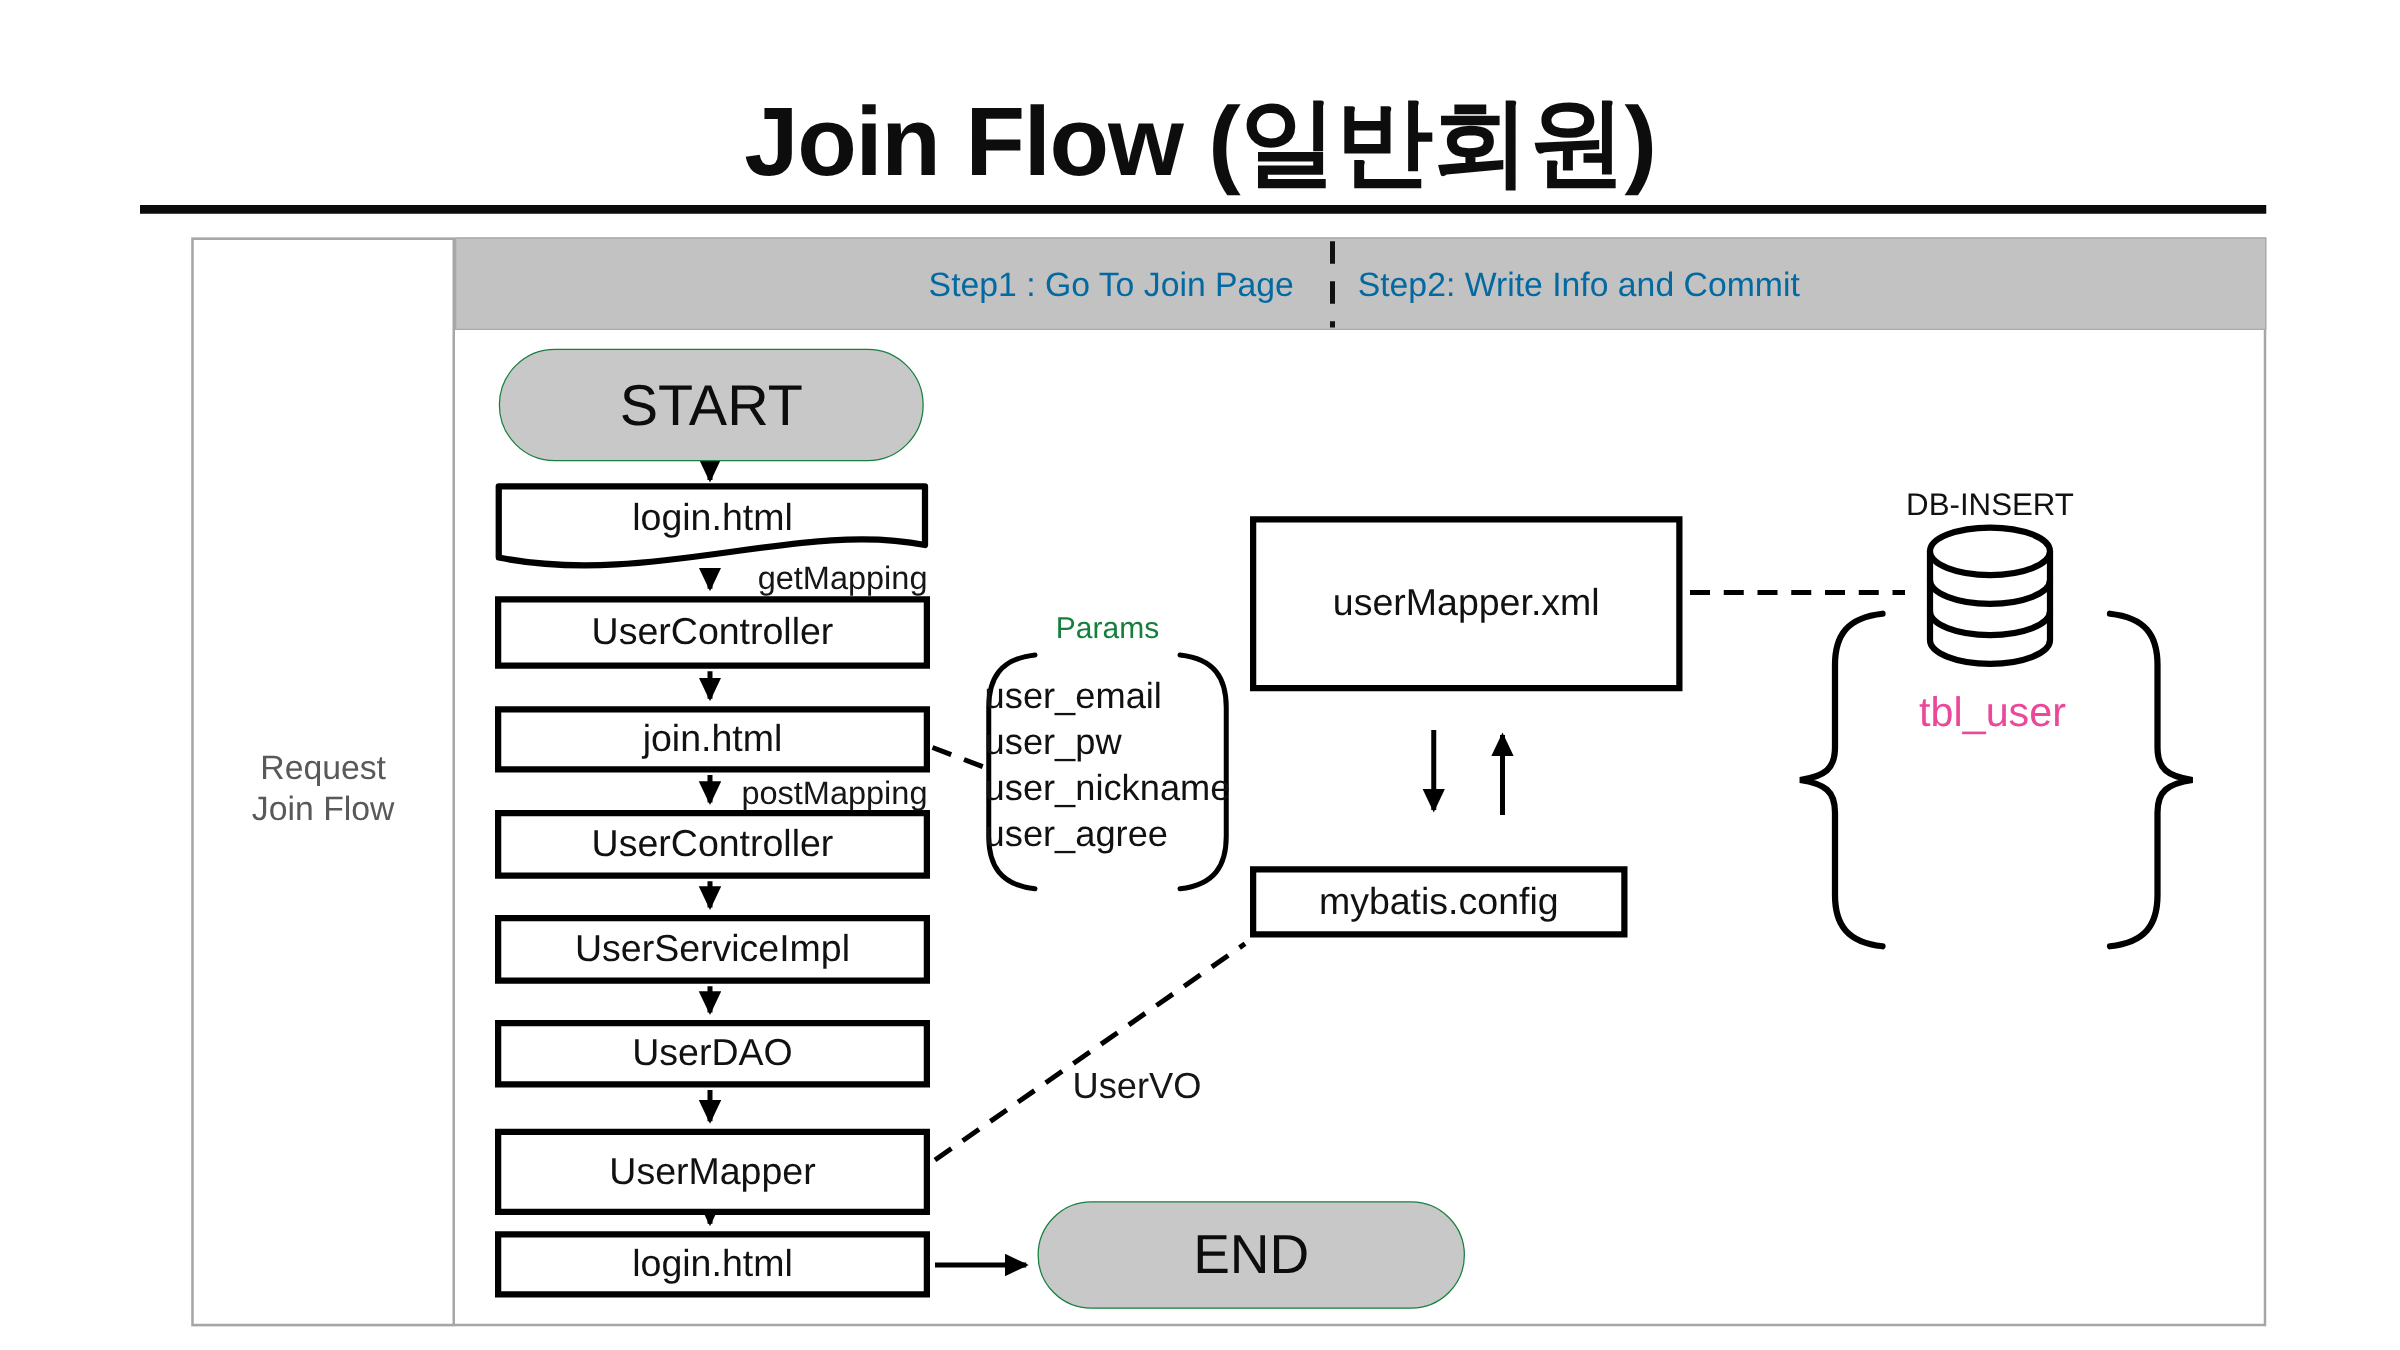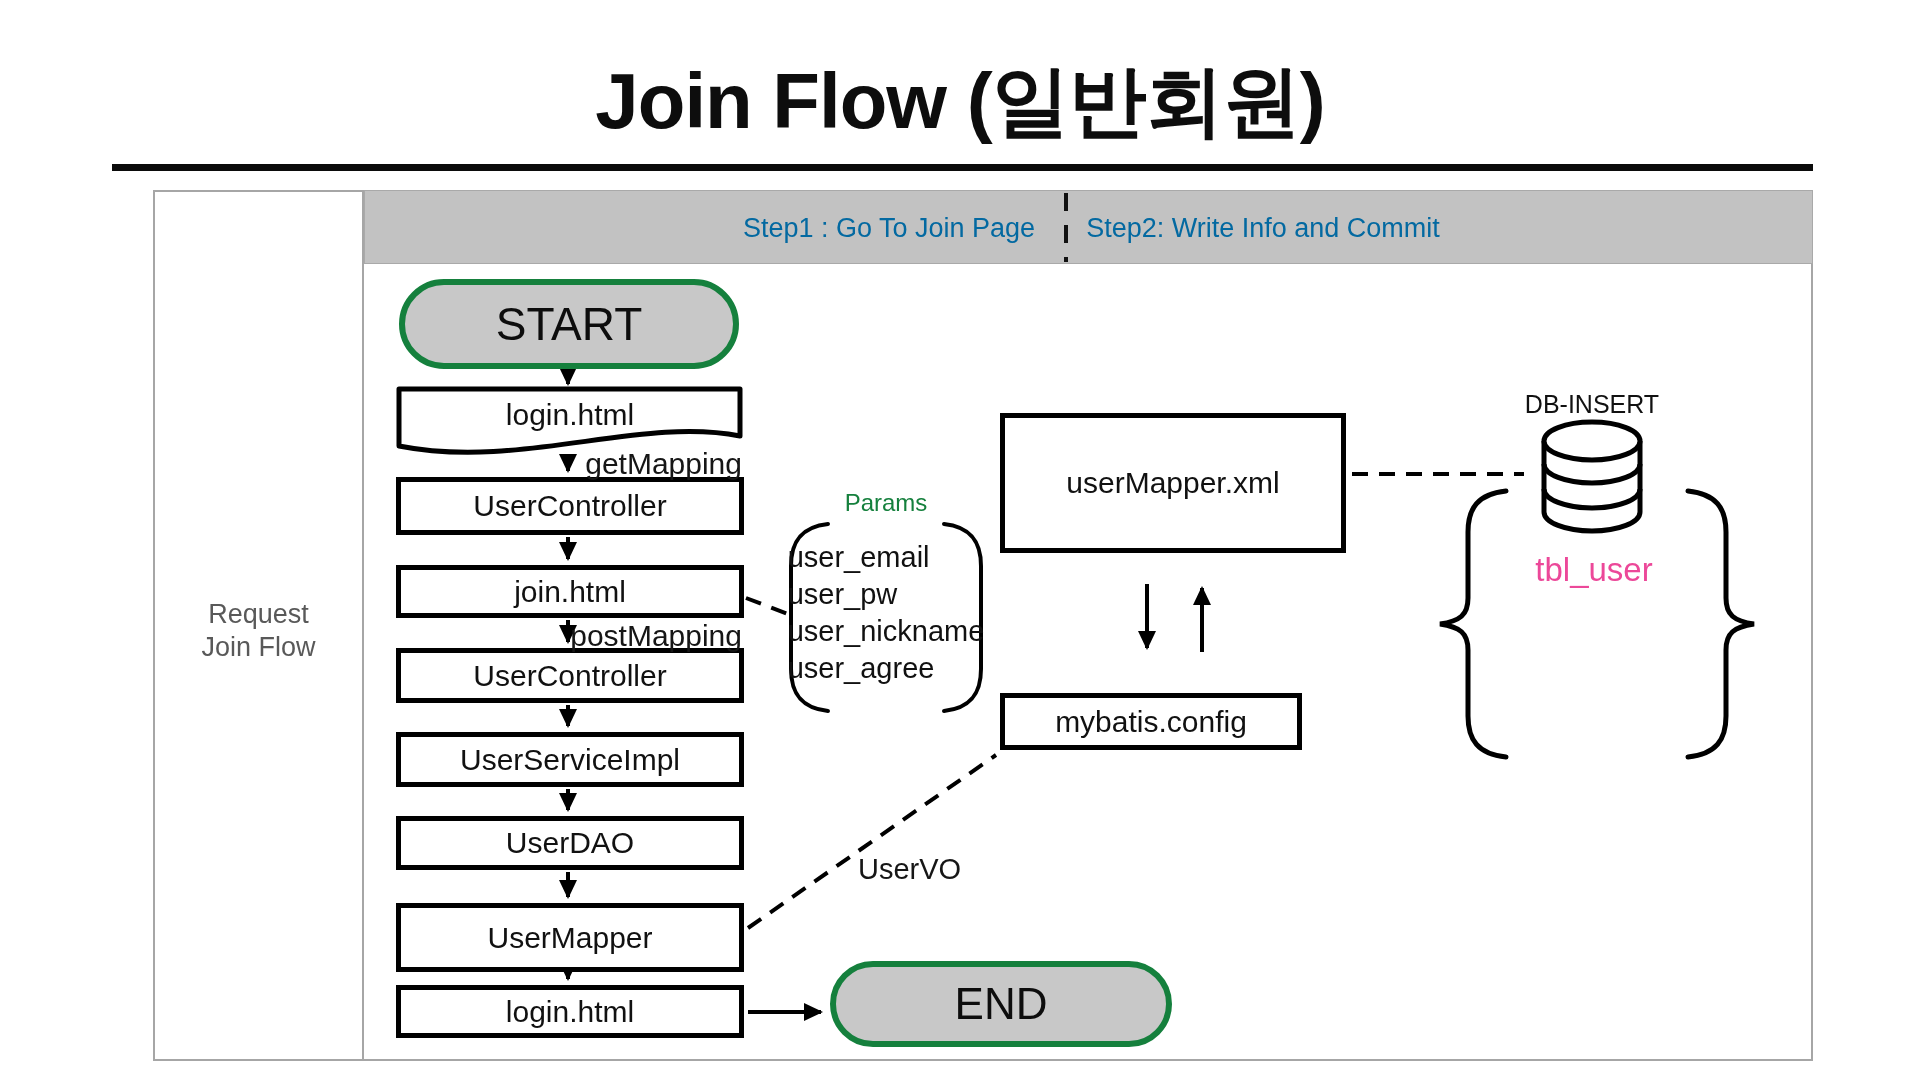--- a/index.html
+++ b/index.html
@@ -2,44 +2,44 @@
 <html><head>
 <meta charset="utf-8">
 <style>
   html,body{margin:0;padding:0;background:#fff;}
   #canvas{
     position:relative;width:1920px;height:1080px;background:#ffffff;
     font-family:"Liberation Sans","DejaVu Sans",sans-serif;overflow:hidden;
   }
   .abs{position:absolute;}
   #title{
-    left:0;top:54px;width:1920px;height:96px;display:flex;align-items:center;justify-content:center;
+    left:0;top:66px;width:1920px;height:96px;display:flex;align-items:center;justify-content:center;
     font-size:78px;font-weight:800;color:#0d0d0d;letter-spacing:-1px;
   }
   #title-rule{left:112px;top:164px;width:1701px;height:7px;background:#0b0b0b;}
   #frame{left:153px;top:190px;width:1660px;height:871px;border:2px solid #a6a6a6;box-sizing:border-box;background:#fff;}
   #lane{left:153px;top:190px;width:211px;height:871px;border:2px solid #a6a6a6;box-sizing:border-box;background:#fff;}
   #lane-label{left:153px;top:598px;width:211px;text-align:center;font-size:27px;line-height:33px;color:#595959;}
   #stage-header{left:364px;top:190px;width:1449px;height:74px;background:#c2c2c2;border:1px solid #a9a9a9;box-sizing:border-box;}
   .step-label{top:213px;transform:translateX(-50%);font-size:27px;color:#0369a1;white-space:nowrap;}
   #step1-label{left:889px;}
   #step2-label{left:1263px;}
   .fbox{
     left:396px;width:348px;box-sizing:border-box;background:#fff;border:5px solid #000;
     display:flex;align-items:center;justify-content:center;font-size:30px;color:#111;white-space:nowrap;z-index:3;
   }
   .terminal{
-    box-sizing:border-box;background:#c8c8c8;border:6px solid #15803d;border-radius:48px;
+    box-sizing:border-box;background:#c8c8c8;border:1px solid #15803d;border-radius:48px;
     display:flex;align-items:center;justify-content:center;color:#0d0d0d;z-index:3;
   }
   #start-node{left:399px;top:279px;width:340px;height:90px;font-size:46px;}
   #end-node{left:830px;top:961px;width:342px;height:86px;font-size:44px;border-radius:44px;}
   #doc-login-label{left:396px;top:389px;width:348px;height:52px;display:flex;align-items:center;justify-content:center;
     font-size:30px;color:#111;z-index:4;}
-  .elabel{font-size:30px;color:#161616;white-space:nowrap;z-index:4;}
+  .elabel{font-size:26px;color:#161616;white-space:nowrap;z-index:4;}
   #getmapping-label{right:1178px;top:447px;}
   #postmapping-label{right:1178px;top:619px;}
   #uservo-label{left:858px;top:853px;font-size:29px;}
   #params-title{left:886px;top:489px;transform:translateX(-50%);font-size:24px;color:#15803d;white-space:nowrap;z-index:4;}
   #params-list{left:886px;top:539px;transform:translateX(-50%);font-size:29px;line-height:37px;color:#111;white-space:nowrap;z-index:4;}
   #db-insert-label{left:1592px;top:390px;transform:translateX(-50%);font-size:25px;color:#111;white-space:nowrap;z-index:4;}
   #tbl-user-label{left:1594px;top:551px;transform:translateX(-50%);font-size:33px;color:#ec4899;white-space:nowrap;z-index:4;}
   #overlay{left:0;top:0;width:1920px;height:1080px;z-index:2;pointer-events:none;}
 </style>
 </head>

